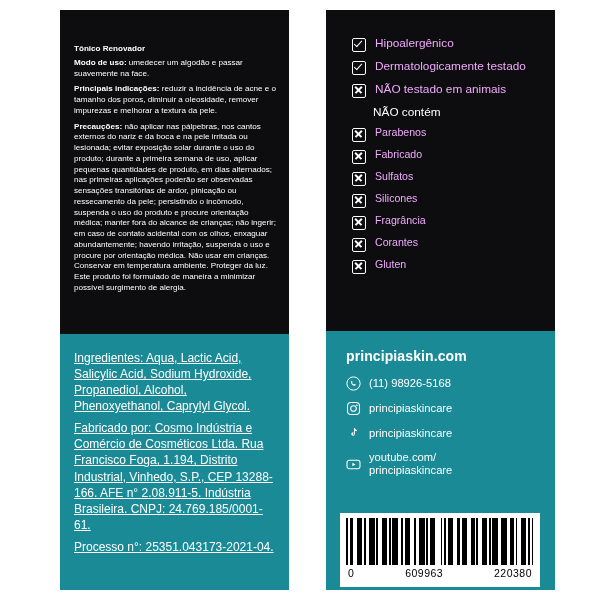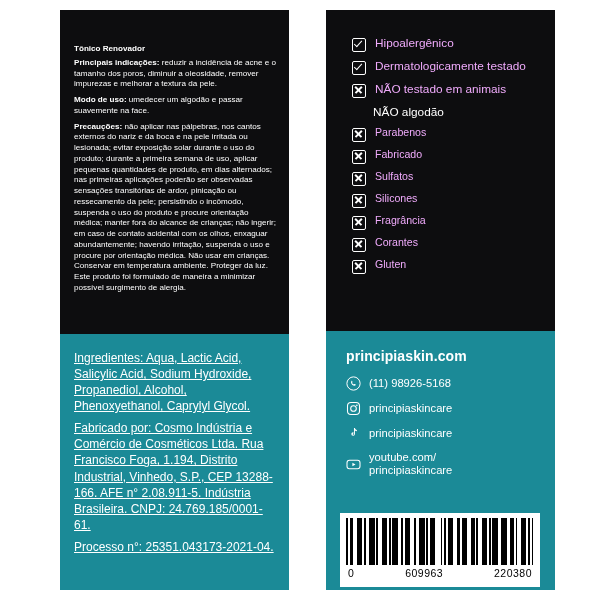--- a/index.html
+++ b/index.html
@@ -225,22 +225,22 @@
     letter-spacing: 0.5px;
   }
 </style>
 </head>
 <body>
 
 <div class="panel" id="left-panel">
   <div id="left-black">
     <div class="left-text">
       <p class="title-line">Tônico Renovador</p>
+      <p><b>Modo de uso:</b><span> umedecer um algodão e passar suavemente na face.</span></p>
       <p><b>Principais indicações:</b><span> reduzir a incidência de acne e o tamanho dos poros, diminuir a oleosidade, remover impurezas e melhorar a textura da pele.</span></p>
-      <p><b>Modo de uso:</b><span> umedecer um algodão e passar suavemente na face.</span></p>
       <p><b>Precauções:</b><span> não aplicar nas pálpebras, nos cantos externos do nariz e da boca e na pele irritada ou lesionada; evitar exposição solar durante o uso do produto; durante a primeira semana de uso, aplicar pequenas quantidades de produto, em dias alternados; nas primeiras aplicações poderão ser observadas sensações transitórias de ardor, pinicação ou ressecamento da pele; persistindo o incômodo, suspenda o uso do produto e procure orientação médica; manter fora do alcance de crianças; não ingerir; em caso de contato acidental com os olhos, enxaguar abundantemente; havendo irritação, suspenda o uso e procure por orientação médica. Não usar em crianças. Conservar em temperatura ambiente. Proteger da luz. Este produto foi formulado de maneira a minimizar possível surgimento de alergia.</span></p>
     </div>
   </div>
   <div id="left-teal">
     <div class="teal-text">
       <p>Ingredientes: Aqua, Lactic Acid, Salicylic Acid, Sodium Hydroxide, Propanediol, Alcohol, Phenoxyethanol, Caprylyl Glycol.</p>
       <p>Fabricado por: Cosmo Indústria e Comércio de Cosméticos Ltda. Rua Francisco Foga, 1.194, Distrito Industrial, Vinhedo, S.P., CEP 13288-166. AFE n° 2.08.911-5. Indústria Brasileira. CNPJ: 24.769.185/0001-61.</p>
       <p>Processo n°: 25351.043173-2021-04.</p>
     </div>
   </div>
@@ -258,21 +258,21 @@
       <div class="claim-row">
         <span class="box-icon check"></span>
         <span class="claim-label big">Dermatologicamente testado</span>
       </div>
 
       <div class="claim-row">
         <span class="box-icon cross"></span>
         <span class="claim-label big">NÃO testado em animais</span>
       </div>
 
-      <div class="claim-heading">NÃO algodão</div>
+      <div class="claim-heading">NÃO contém</div>
 
       <div class="claim-row tight">
         <span class="box-icon cross"></span>
         <span class="claim-label small-item">Parabenos</span>
       </div>
       <div class="claim-row tight">
         <span class="box-icon cross"></span>
         <span class="claim-label small-item">Fabricado</span>
       </div>
       <div class="claim-row tight">

